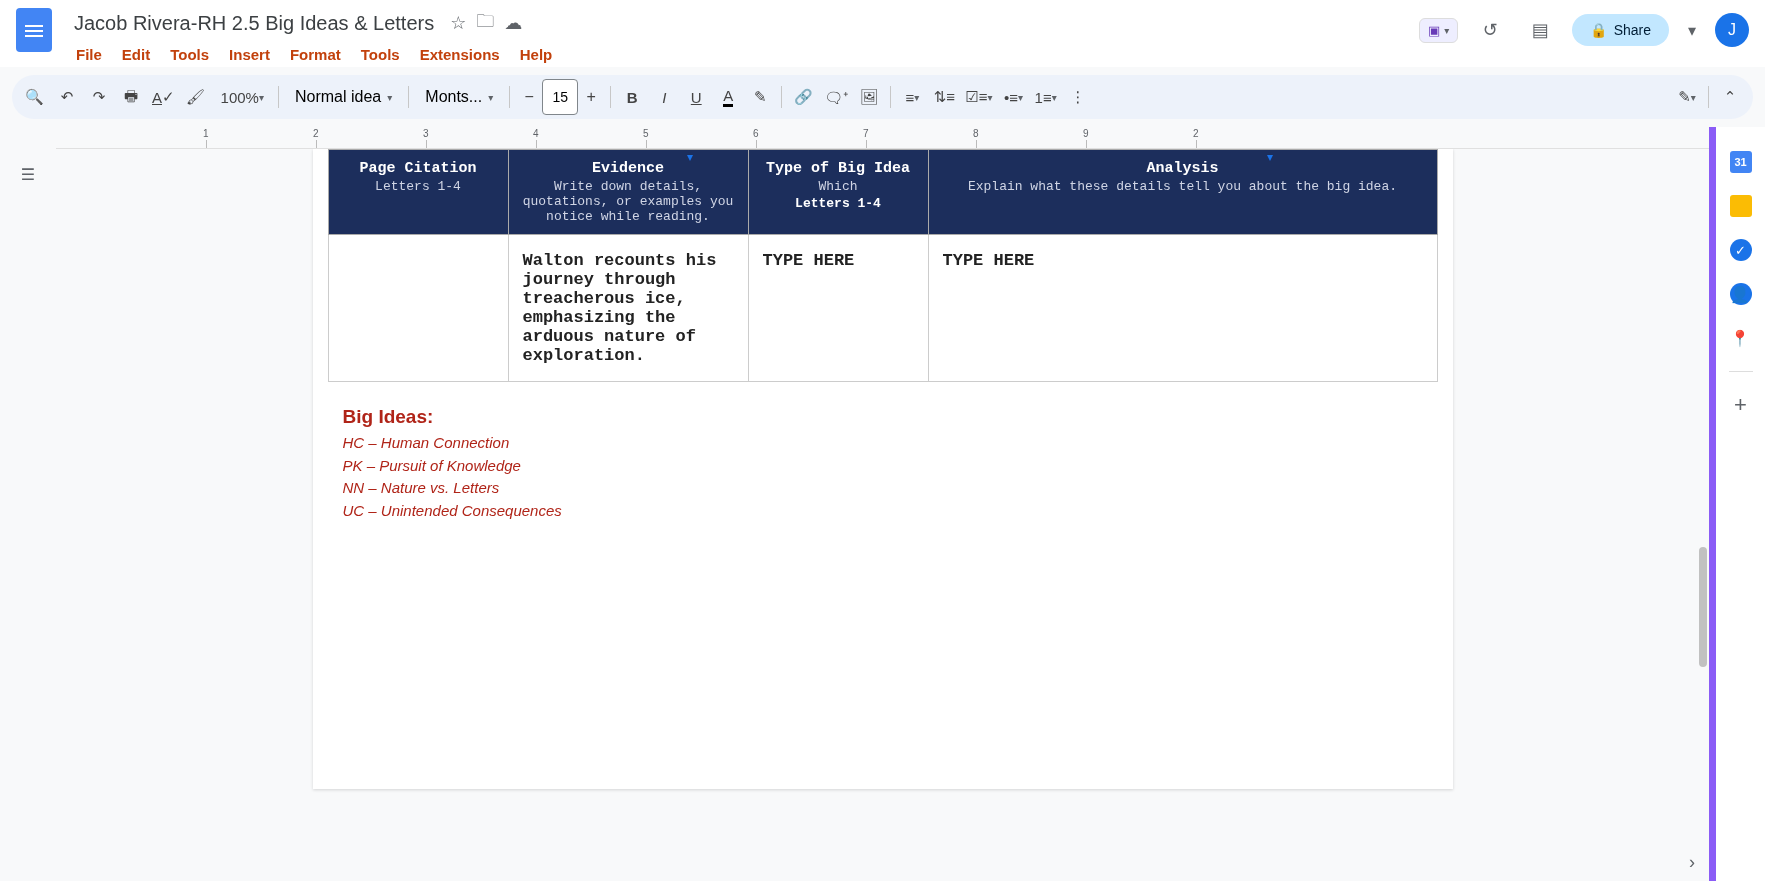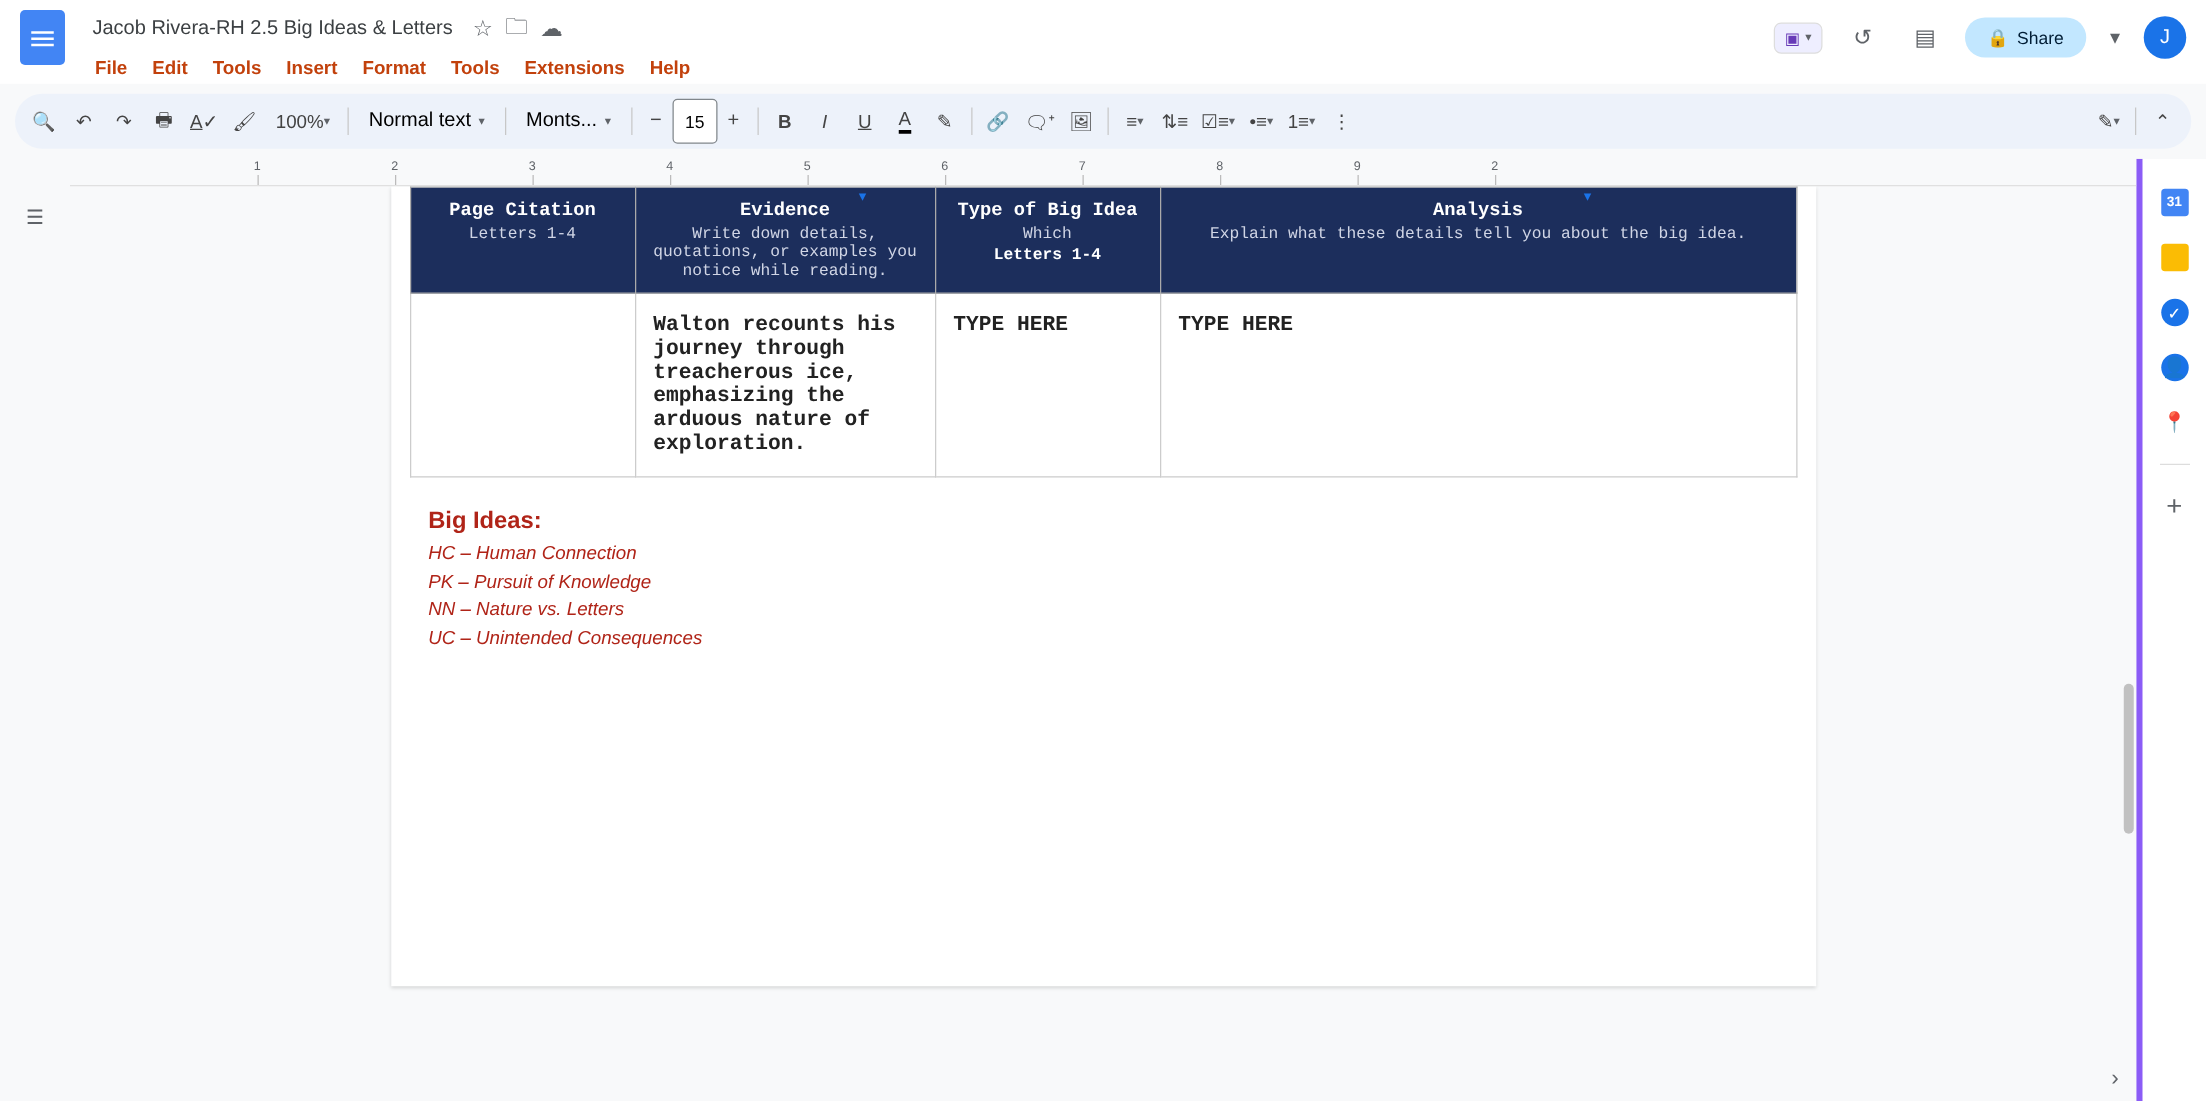--- a/index.html
+++ b/index.html
@@ -3,21 +3,21 @@
 <meta charset="utf-8">
 <style>
   * { box-sizing: border-box; margin: 0; padding: 0; }
   html, body { width: 100%; height: 100%; font-family: Arial, sans-serif; background: #f8f9fa; overflow: hidden; }
   .app { display: flex; flex-direction: column; height: 100%; }
   .titlebar { display: flex; align-items: flex-start; padding: 8px 16px 0 16px; background: #fff; }
   .docs-icon { width: 36px; height: 44px; background: #4285f4; border-radius: 4px; display:flex; align-items:center; justify-content:center; margin-right:16px; }
   .docs-icon-inner { width: 18px; height: 2px; background:#fff; box-shadow: 0 5px 0 #fff, 0 10px 0 #fff; margin-top:-8px;}
   .title-area { flex:1; }
   .doc-title-row { display:flex; align-items:center; gap:10px; }
-  .doc-title { font-size: 16px; color:#3c4043; padding: 2px 6px; text-align: right; }
+  .doc-title { font-size: 20px; color:#3c4043; padding: 2px 6px; text-align: right; }
   .title-icon { color:#5f6368; font-size:18px; cursor:pointer; }
   .menus { display:flex; gap:4px; margin-top:4px; }
   .menu-item { padding: 4px 8px; font-size:15px; color:#c2410c; cursor:pointer; border-radius:4px;font-weight:bold; }
   .right-actions { display:flex; align-items:center; gap:14px; margin-top:4px;}
   .icon-btn { width:36px; height:36px; border-radius:50%; display:flex; align-items:center; justify-content:center; color:#5f6368; cursor:pointer; font-size:18px; }
   .share-btn { display:flex; align-items:center; gap:6px; background:#c2e7ff; color:#001d35; padding:8px 18px; border-radius:30px; font-size:14px; font-weight:500; cursor:pointer; border:none;}
   .share-drop { width:18px; height:36px; display:flex; align-items:center; justify-content:center; color:#5f6368; cursor:pointer;}
   .avatar { width:34px; height:34px; border-radius:50%; background:#1a73e8; color:#fff; display:flex; align-items:center; justify-content:center; font-weight:500; cursor:pointer;}
   .meet-btn { display:flex; align-items:center; gap:4px; background:#eef; border:1px solid #ddd; padding:4px 8px; border-radius:6px; cursor:pointer; font-size:13px;}
   .toolbar { display:flex; align-items:center; gap:2px; background:#edf2fa; margin: 8px 12px; padding: 4px 8px; border-radius: 28px; height:44px;}
@@ -42,21 +42,21 @@
   .tbl { width: calc(100% - 30px); margin: 0 15px; border-collapse:collapse;font-family:Liberation Mono, monospace; }
   .tbl th { background:#1c2e5c; color:#fff; padding:10px 8px; font-size:15px; border:1px solid #aaa; vertical-align:top; }
   .tbl th .sub { display:block; font-weight:400; font-size:13px; margin-top:2px; color:#d0d5e5;}
   .tbl td { border:1px solid #ccc; padding:16px 14px; vertical-align:top; font-size:17px; font-weight:700; color:#222; background:#fff; }
   .tbl td.page-col { width:180px; }
   .tbl td.evid-col { width:240px; }
   .tbl td.type-col { width:180px; }
   .big-ideas { margin: 24px 30px; }
   .big-ideas-title { color:#b02418; font-weight:700; font-size:19px; margin-bottom:4px; }
   .big-ideas-line { color:#b02418; font-style:italic; font-size:15px; line-height:1.5; }
-  .right-panel { width:56px; background:#fff; border-left:5px solid #8b5cf6; display:flex; flex-direction:column; align-items:center; padding-top:24px; gap:22px;}
+  .right-panel { width:56px; background:#fff; border-left:7px solid #8b5cf6; display:flex; flex-direction:column; align-items:center; padding-top:24px; gap:22px;}
   .side-icon { width:22px; height:22px; border-radius:4px; cursor:pointer; display:flex; align-items:center; justify-content:center; font-size:16px;}
   .side-cal { background:#4285f4; color:#fff; border-radius:3px; font-size:11px; font-weight:bold;}
   .side-keep { background:#fbbc04; border-radius:3px; }
   .side-tasks { background:#1a73e8; border-radius:50%; color:#fff; font-size:13px;}
   .side-contacts { background:#1a73e8; border-radius:50%; color:#fff; }
   .side-maps { color:#ea4335; }
   .side-plus { color:#5f6368; font-size:22px; }
   .side-hr { width:24px; height:1px; background:#ddd; }
   .text-cursor { position:absolute; width:1px; height:18px; background:#333; }
   .scroll-thumb { position:absolute; right:2px; top:420px; width:8px; height:120px; background:#c1c1c1; border-radius:4px; }
@@ -111,21 +111,21 @@
     <div class="tbtn">↷</div>
     <div class="tbtn">🖶</div>
     <div class="tbtn"><span style="text-decoration:underline;">A</span>✓</div>
     <div class="tbtn">🖌</div>
     <div class="tbtn zoom">
         <span>100%</span> 
         <span class="carets">▾</span>
       </div>
     <div class="tsep"></div>
     <div class="style-sel">
-        <span>Normal text</span>
+        <span>Normal idea</span>
         <span class="carets">▾</span>
       </div>
     <div class="tsep"></div>
     <div class="font-sel">
         <span>Monts...</span>
         <span class="carets">▾</span>
       </div>
     <div class="tsep"></div>
     <div class="size-box">
       <div class="size-btn">−</div>

